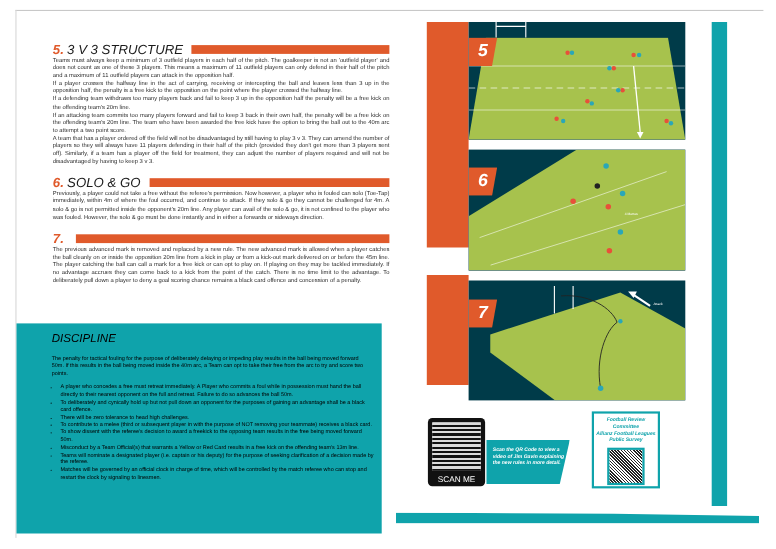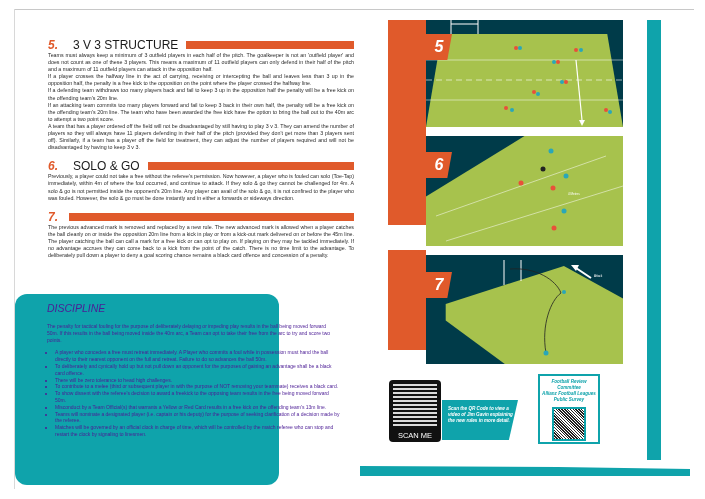--- a/index.html
+++ b/index.html
@@ -2,25 +2,25 @@
 <html><head>
 <meta charset="utf-8">
 <style>
   html, body { margin:0; padding:0; }
   body { width:705px; height:499px; background:#ffffff; position:relative; overflow:hidden; font-family:"Liberation Sans", sans-serif; }
   .frame-top { position:absolute; left:14px; top:9px; width:680px; height:1px; background:#c8c8c8; }
   .frame-left { position:absolute; left:14px; top:9px; width:1px; height:480px; background:#d8d8d8; }
   .col-left { position:absolute; left:48px; top:36px; width:306px; }
   .section-head { display:flex; align-items:center; margin-top:2px; }
   .section-num { color:#e05a2b; font-weight:bold; font-style:italic; font-size:12px; margin-right:3px; }
-  .section-title { color:#1a1a1a; font-size:12px; white-space:nowrap;margin-left:12px; }
+  .section-title { color:#1a1a1a; font-style:italic; font-size:12px; white-space:nowrap; }
   .section-bar { flex:1; height:8px; background:#e05a2b; margin-left:8px; }
   .para { font-size:5.3px; line-height:7.1px; color:#2a2a2a; text-align:justify; margin:0; }
   .gap { height:6px; }
-  .discipline { position:absolute; left:15px; top:294px; width:264px; height:191px; background:#0fa3ab; color:#4c1d95; padding:0 0 0 32px; box-sizing:border-box;border-radius:12px; }
+  .discipline { position:absolute; left:15px; top:294px; width:332px; height:191px; background:#0fa3ab; color:#000000; padding:0 0 0 32px; box-sizing:border-box; }
   .disc-title { font-style:italic; font-size:10.5px; margin-top:8px; font-weight:normal; }
   .disc-intro { font-size:5px; line-height:6.8px; margin-top:9px; width:290px; }
   .disc-list { margin:6px 0 0 0; padding:0 0 0 8px; width:285px; font-size:5px; line-height:6.8px; }
   .disc-list li { margin:0; }
   .pitch-strip { position:absolute; left:388px; top:20px; width:38px; height:205px; background:#e05a2b; }
   .pitch-strip2 { position:absolute; left:388px; top:250px; width:38px; height:100px; background:#e05a2b; }
   .teal-bar { position:absolute; left:647px; top:20px; width:14px; height:440px; background:#0fa3ab; }
   .panel { position:absolute; left:426px; width:197px; background:#003b49; overflow:hidden; }
   .panel .grass { position:absolute; background:#a7c24d; }
   .num-tag { position:absolute; left:426px; width:26px; height:26px; background:#e05a2b; color:#fff; font-weight:bold; font-style:italic; font-size:16px; display:flex; align-items:center; justify-content:center; clip-path:polygon(0 0,100% 0,82% 100%,0 100%); }

